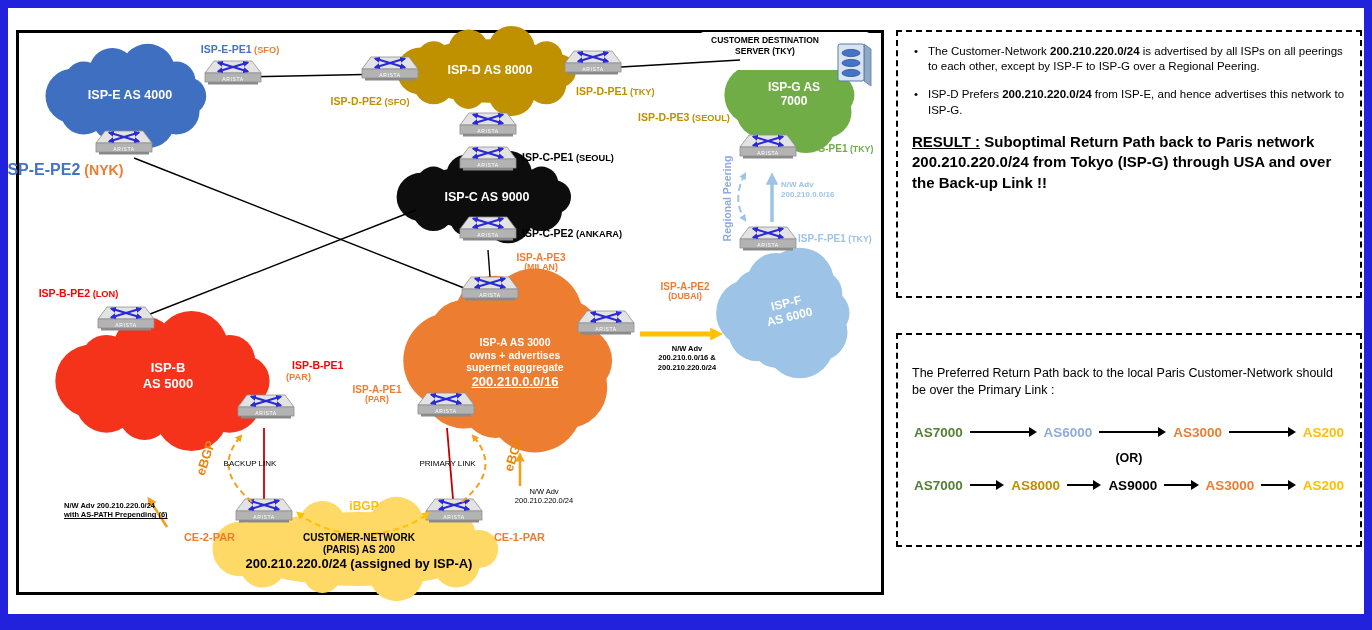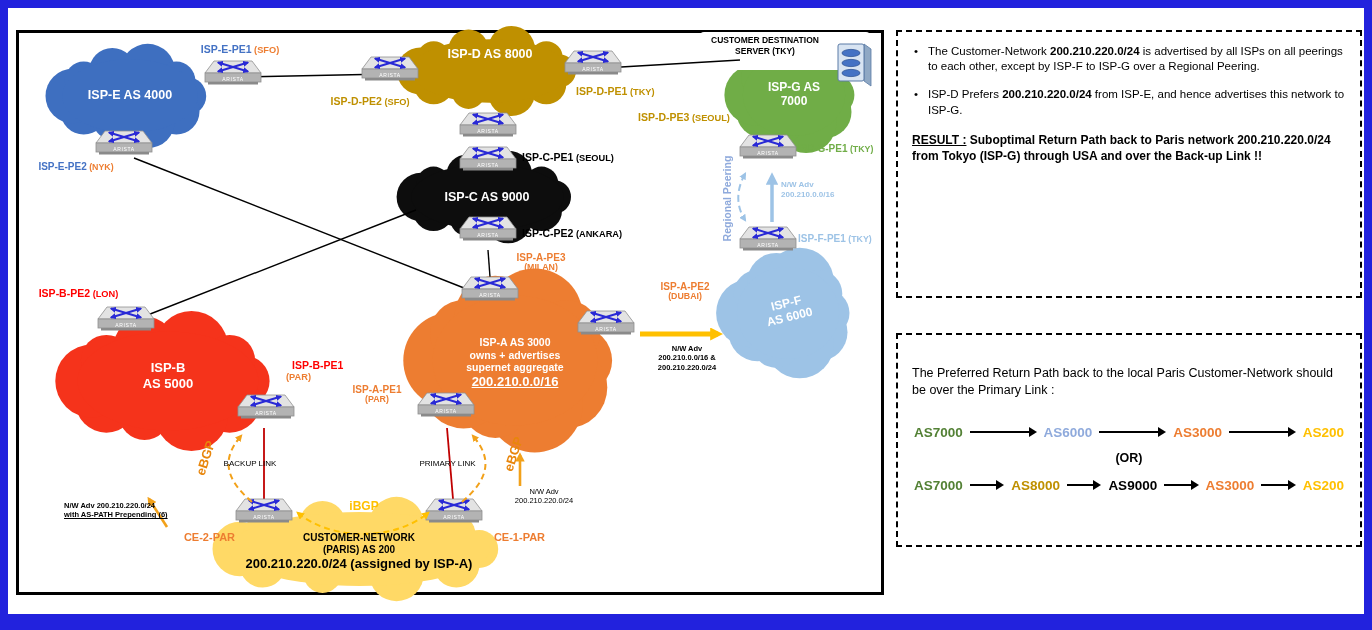--- a/index.html
+++ b/index.html
@@ -16,21 +16,21 @@
   .yl-thick{stroke:#FFC000;stroke-width:5;fill:none}
   .dash-or{stroke:#F2A11A;stroke-width:2;stroke-dasharray:6 4;fill:none}
   .dash-yl{stroke:#FFC000;stroke-width:2;stroke-dasharray:6 4;fill:none}
   .solid-or{stroke:#F2A11A;stroke-width:2.6;fill:none}
   .panel{position:absolute;border:2px dashed #000;background:#fff;padding:12px 14px;z-index:3;color:#000}
   #panel-top{left:896px;top:30px;width:466px;height:268px}
   #panel-bottom{left:896px;top:333px;width:466px;height:214px;padding-top:30px}
   #bullets{list-style:none}
   #bullets li{position:relative;padding-left:16px;margin-bottom:13px;font-size:11.5px;line-height:1.32}
   #bullets li::before{content:"\2022";position:absolute;left:2px}
-  #result{font-size:12px;font-weight:bold;margin-top:14px;line-height:1.38}
+  #result{font-size:15px;font-weight:bold;margin-top:14px;line-height:1.38}
   #paths-intro{font-size:12.5px;line-height:1.35;margin-bottom:26px}
   .path-row{display:flex;align-items:center;font-weight:bold;font-size:13.5px;margin:0 2px}
   .or-row{text-align:center;font-weight:bold;font-size:12.5px;margin:11px 0 13px}
   .harrow{flex:1;display:flex;align-items:center;min-width:26px;margin:0 7px}
   .harrow::before{content:"";flex:1;height:2px;background:#000}
   .harrow::after{content:"";width:0;height:0;border-left:8px solid #000;border-top:5px solid transparent;border-bottom:5px solid transparent}
 </style>
 </head>
 <body>
 
@@ -384,21 +384,21 @@
           <span class="harrow"></span>
           <span style="color: rgb(255, 192, 0);">AS200</span>
         </div>
       </div>
   </div>
 
   <div id="frame" style="border-color: rgb(34, 34, 221);"></div>
 <div class="lbl" style="left: 63px; top: 88px; width: 134px; text-align: center; color: rgb(255, 255, 255); font-weight: bold; font-size: 12.5px; white-space: nowrap;">
       <div>ISP-E AS 4000</div>
     </div>
-    <div class="lbl" style="left: 420px; top: 47px; width: 140px; text-align: center; color: rgb(255, 255, 255); font-weight: bold; font-size: 12.5px; white-space: nowrap;">
+    <div class="lbl" style="left: 420px; top: 63px; width: 140px; text-align: center; color: rgb(255, 255, 255); font-weight: bold; font-size: 12.5px; white-space: nowrap;">
       <div>ISP-D  AS 8000</div>
     </div>
     <div class="lbl" style="left: 417px; top: 190px; width: 140px; text-align: center; color: rgb(255, 255, 255); font-weight: bold; font-size: 12.5px; white-space: nowrap;">
       <div>ISP-C AS 9000</div>
     </div>
     <div class="lbl" style="left: 744px; top: 80px; width: 100px; text-align: center; color: rgb(255, 255, 255); font-weight: bold; font-size: 12px; white-space: nowrap;">
       <div>ISP-G AS</div>
       <div>7000</div>
     </div>
     <div class="lbl" style="left: 738px; top: 296px; width: 100px; text-align: center; transform: rotate(-14deg); color: rgb(255, 255, 255); font-weight: bold; font-size: 12px; white-space: nowrap;">
@@ -414,21 +414,21 @@
     <div class="lbl" style="left: 103px; top: 360px; width: 130px; text-align: center; color: rgb(255, 255, 255); font-weight: bold; font-size: 13px; white-space: nowrap;">
       <div>ISP-B</div>
       <div>AS 5000</div>
     </div>
     <div class="lbl" style="left: 209px; top: 532px; width: 300px; text-align: center; color: rgb(0, 0, 0); font-weight: bold; font-size: 10px; white-space: nowrap;">
       <div>CUSTOMER-NETWORK</div>
       <div>(PARIS) AS  200</div>
       <div style="font-size: 13px;">200.210.220.0/24 (assigned by ISP-A)</div>
     </div>
     <div class="lbl" style="left: 160px; top: 44px; width: 160px; text-align: center; font-weight: bold; font-size: 10.5px; line-height: 1.12; white-space: nowrap;"><span style="color: rgb(68, 114, 196);">ISP-E-PE1</span><span style="color: rgb(237, 125, 49); font-size: 0.88em;"> (SFO)</span></div>
-    <div class="lbl" style="left: 16px; top: 161px; width: 120px; text-align: center; font-weight: bold; font-size: 10px; line-height: 1.12; white-space: nowrap;"><span style="color: rgb(68, 114, 196);">ISP-E-PE2</span><span style="color: rgb(237, 125, 49); font-size: 0.88em;"> (NYK)</span></div>
+    <div class="lbl" style="left: 3px; top: 161px; width: 120px; text-align: center; font-weight: bold; font-size: 16px; line-height: 1.12; white-space: nowrap;"><span style="color: rgb(68, 114, 196);">ISP-E-PE2</span><span style="color: rgb(237, 125, 49); font-size: 0.88em;"> (NYK)</span></div>
     <div class="lbl" style="left: 305px; top: 96px; width: 130px; text-align: center; font-weight: bold; font-size: 10.5px; line-height: 1.12; white-space: nowrap;"><span style="color: rgb(191, 144, 0);">ISP-D-PE2</span><span style="color: rgb(191, 144, 0); font-size: 0.88em;"> (SFO)</span></div>
     <div class="lbl" style="left: 576px; top: 86px; width: 130px; text-align: left; font-weight: bold; font-size: 10.5px; line-height: 1.12; white-space: nowrap;"><span style="color: rgb(191, 144, 0);">ISP-D-PE1</span><span style="color: rgb(191, 144, 0); font-size: 0.88em;"> (TKY)</span></div>
     <div class="lbl" style="left: 594px; top: 112px; width: 140px; text-align: left; font-weight: bold; font-size: 10.5px; line-height: 1.12; white-space: nowrap;"><span style="color: rgb(191, 144, 0); padding-left: 44px;">ISP-D-PE3</span><span style="color: rgb(191, 144, 0); font-size: 0.88em;"> (SEOUL)</span></div>
     <div class="lbl" style="left: 522px; top: 152px; width: 150px; text-align: left; font-weight: bold; font-size: 10.5px; line-height: 1.12; white-space: nowrap;"><span style="color: rgb(0, 0, 0);">ISP-C-PE1</span><span style="color: rgb(0, 0, 0); font-size: 0.88em;"> (SEOUL)</span></div>
     <div class="lbl" style="left: 522px; top: 228px; width: 160px; text-align: left; font-weight: bold; font-size: 10.5px; line-height: 1.12; white-space: nowrap;"><span style="color: rgb(0, 0, 0); margin-top: 28px;">ISP-C-PE2</span><span style="color: rgb(0, 0, 0); font-size: 0.88em;"> (ANKARA)</span></div>
     <div class="lbl" style="left: 798px; top: 143px; width: 110px; text-align: left; font-weight: bold; font-size: 10px; line-height: 1.12; white-space: nowrap;"><span style="color: rgb(112, 173, 71);">ISP-G-PE1</span><span style="color: rgb(112, 173, 71); font-size: 0.88em;"> (TKY)</span></div>
     <div class="lbl" style="left: 798px; top: 233px; width: 110px; text-align: left; font-weight: bold; font-size: 10px; line-height: 1.12; white-space: nowrap;"><span style="color: rgb(157, 195, 230);">ISP-F-PE1</span><span style="color: rgb(157, 195, 230); font-size: 0.88em;"> (TKY)</span></div>
     <div class="lbl" style="left: 496px; top: 252px; width: 90px; text-align: center; font-weight: bold; font-size: 10px; line-height: 1.12; white-space: nowrap;"><span style="color: rgb(237, 125, 49);">ISP-A-PE3</span><span style="color: rgb(237, 125, 49); font-size: 0.88em; display: block;">(MILAN)</span></div>
     <div class="lbl" style="left: 640px; top: 281px; width: 90px; text-align: center; font-weight: bold; font-size: 10px; line-height: 1.12; white-space: nowrap;"><span style="color: rgb(237, 125, 49);">ISP-A-PE2</span><span style="color: rgb(237, 125, 49); font-size: 0.88em; display: block;">(DUBAI)</span></div>
     <div class="lbl" style="left: 336px; top: 384px; width: 82px; text-align: center; font-weight: bold; font-size: 10px; line-height: 1.12; white-space: nowrap;"><span style="color: rgb(237, 125, 49);">ISP-A-PE1</span><span style="color: rgb(237, 125, 49); font-size: 0.88em; display: block;">(PAR)</span></div>

